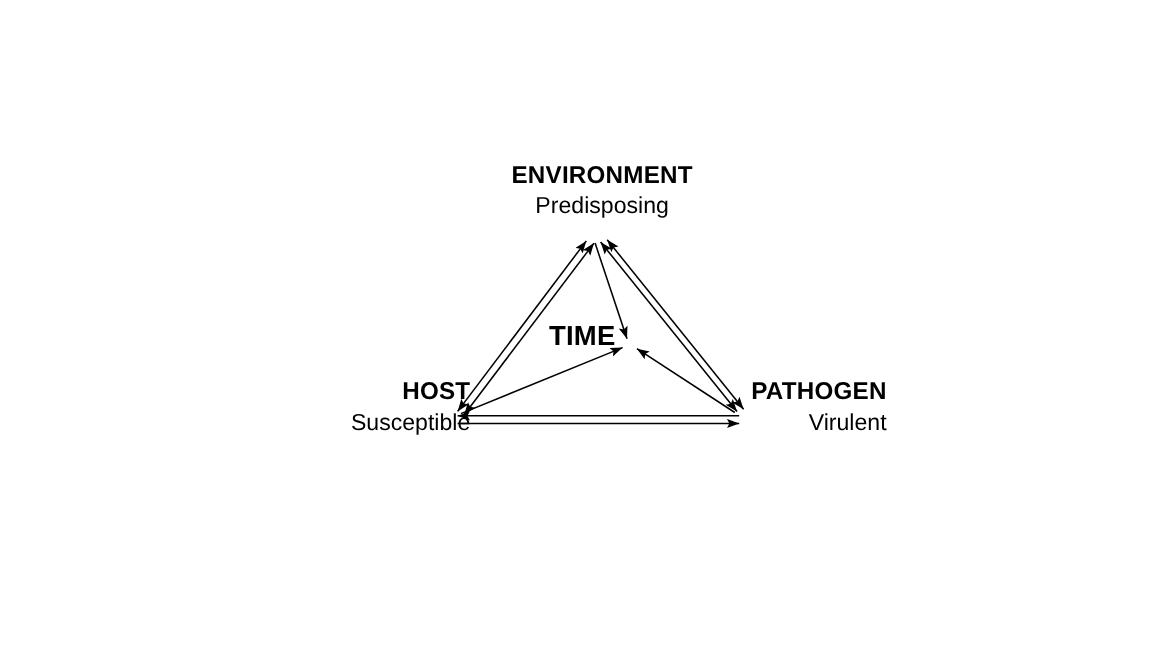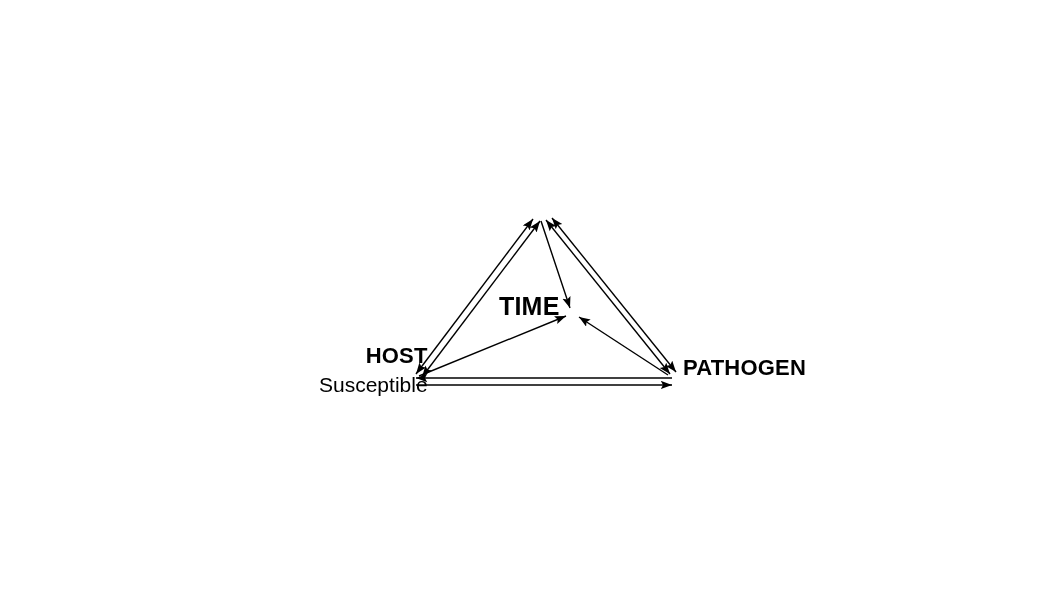--- a/index.html
+++ b/index.html
@@ -49,21 +49,21 @@
   
   #label-host {
     left: 319px;
     top: 345px;
     text-align: left;
   }
   #label-host .label-title { text-align: right; }
   
   #label-pathogen {
     left: 683px;
-    top: 357px;
+    top: 345px;
     text-align: right;
   }
   
   #label-time {
     left: 499px;
     top: 294px;
   }
   #label-time .label-title {
     font-size: 25px;
   }
@@ -102,26 +102,29 @@
     <line x1="541" y1="221" x2="570" y2="308" marker-end="url(#arrow-end)"></line>
 
     <line x1="419" y1="376" x2="566" y2="316" marker-end="url(#arrow-end)"></line>
 
     <line x1="668" y1="375" x2="579" y2="317" marker-end="url(#arrow-end)"></line>
 
   </g>
 </svg>
 
 <div class="label-group" id="label-environment">
+  <span class="label-title">ENVIRONMENT</span>
+  <span class="label-sub">Predisposing</span>
 </div>
 
 <div class="label-group" id="label-host">
   <span class="label-title">HOST</span>
   <span class="label-sub">Susceptible</span>
 </div>
 
 <div class="label-group" id="label-pathogen">
   <span class="label-title">PATHOGEN</span>
+  <span class="label-sub">Virulent</span>
 </div>
 
 <div class="label-group" id="label-time">
   <span class="label-title">TIME</span>
 </div>
 
 </body></html>

